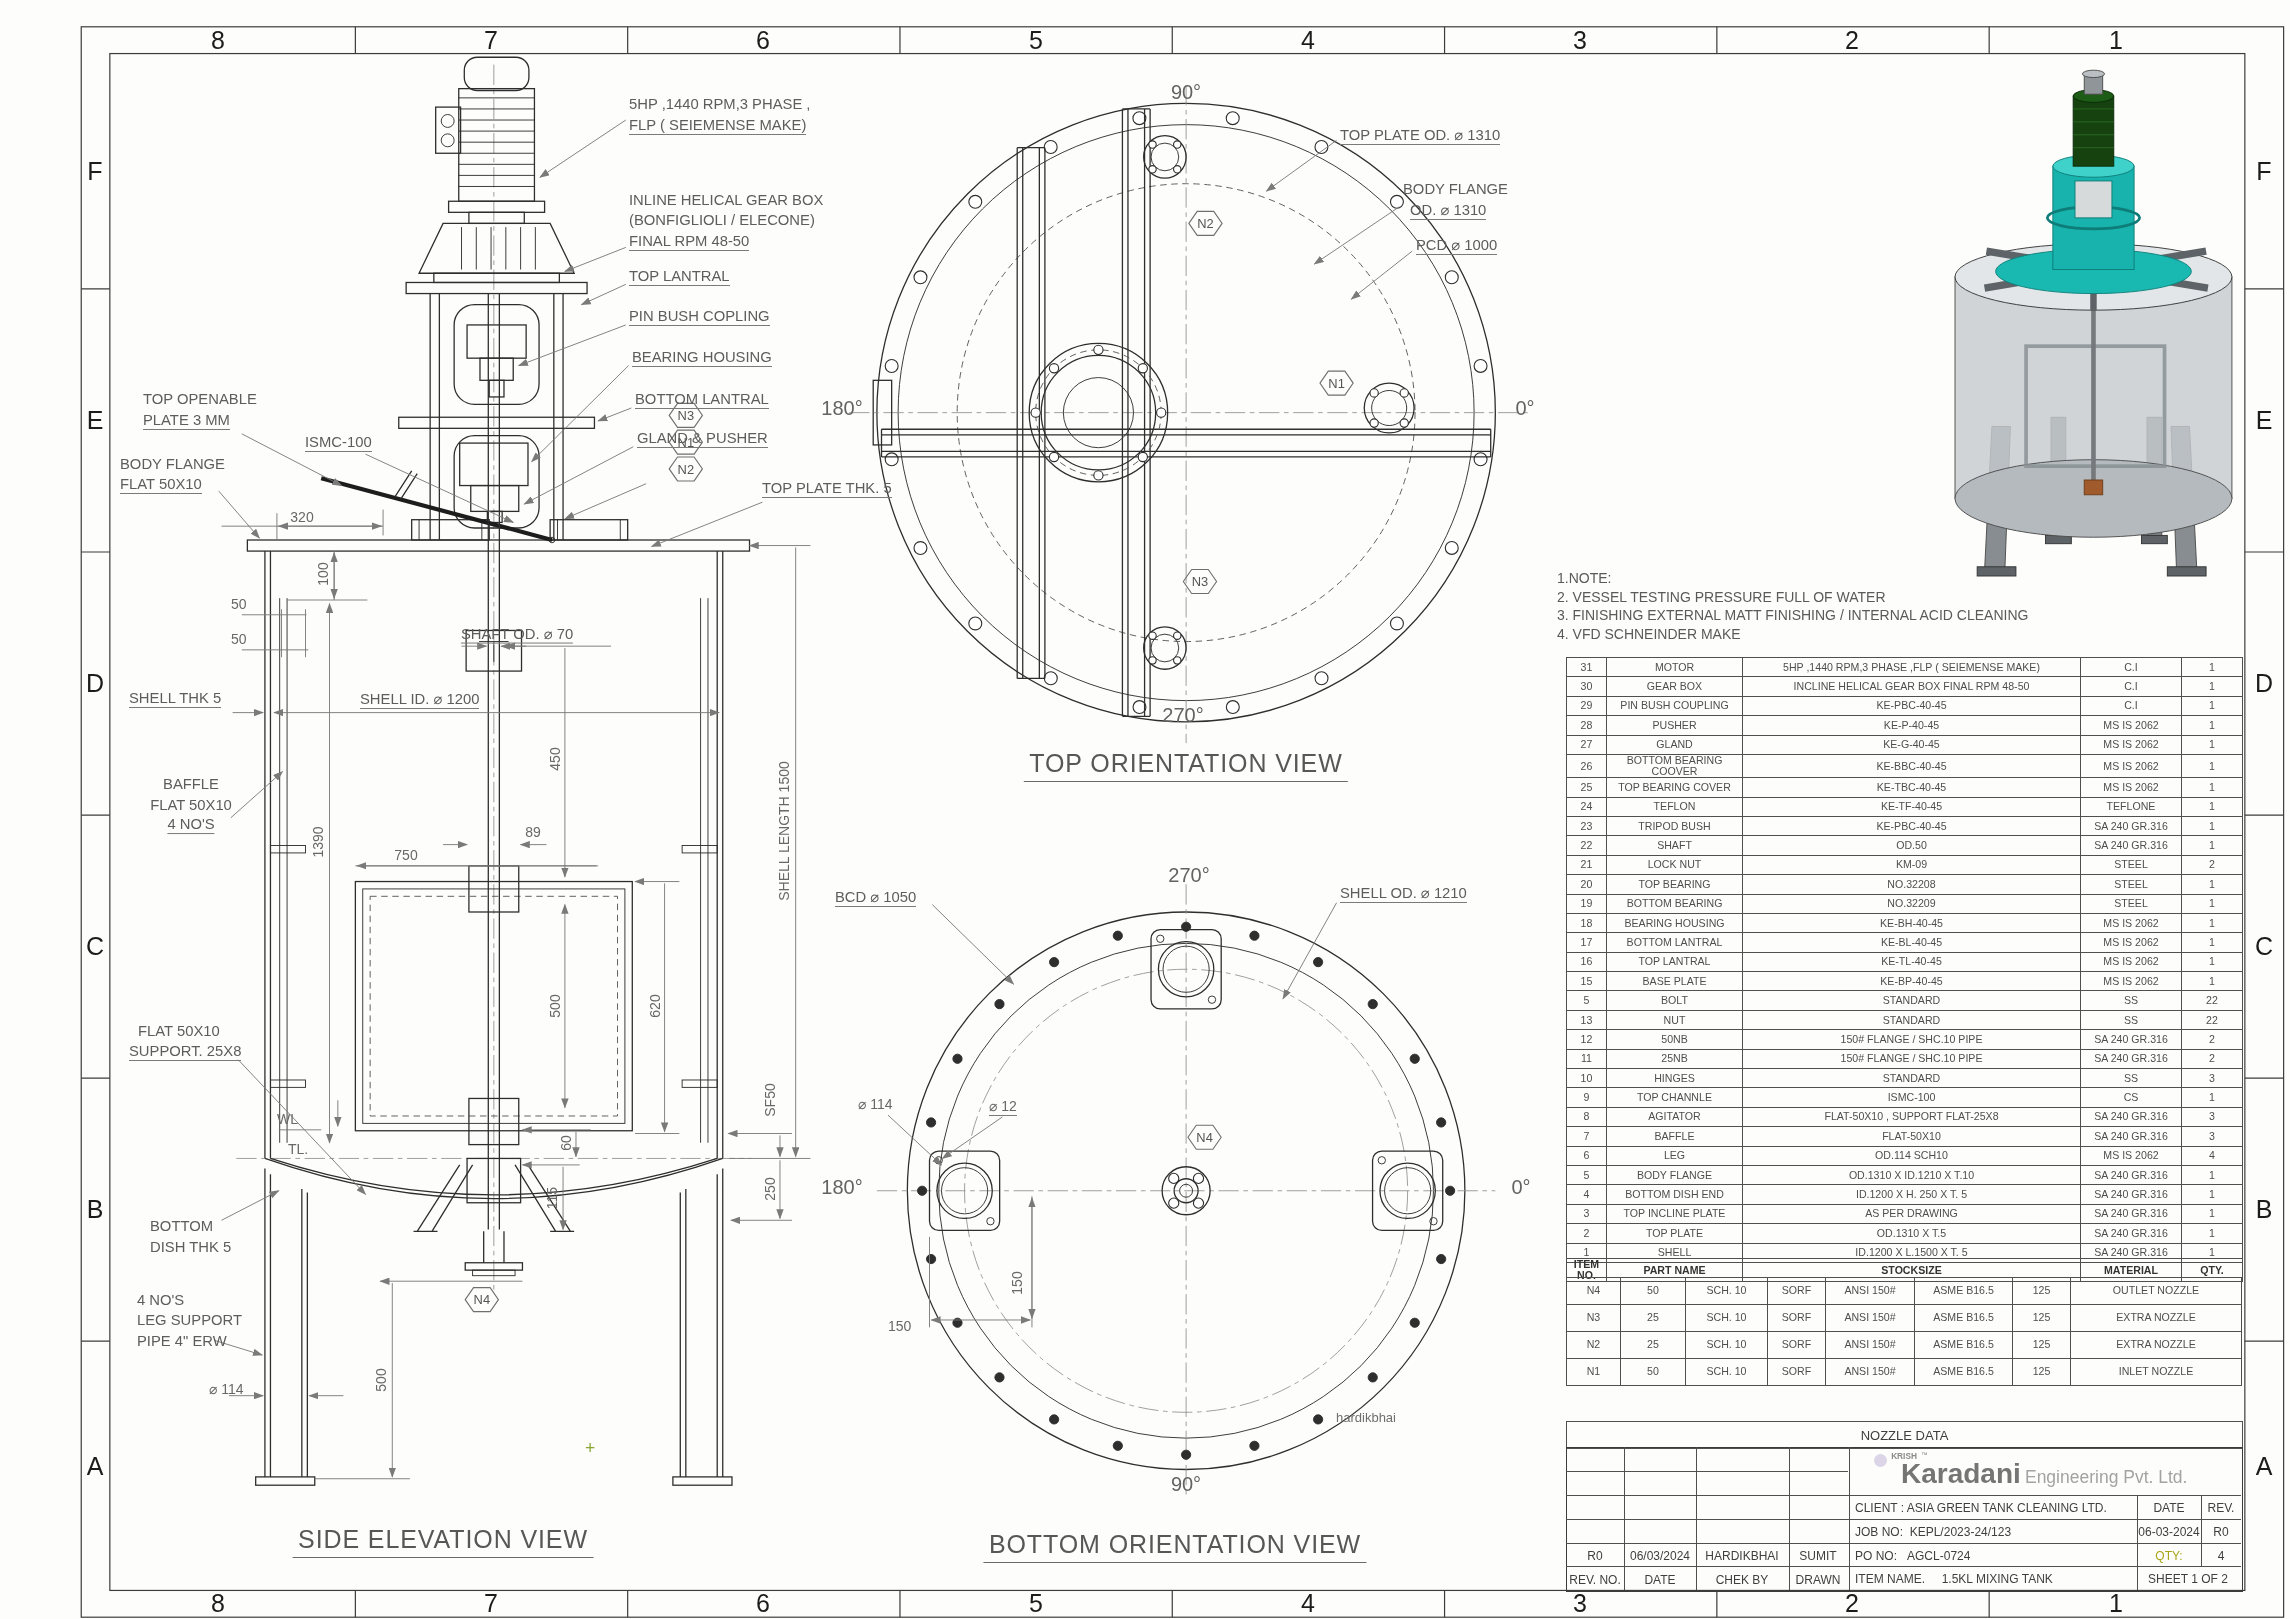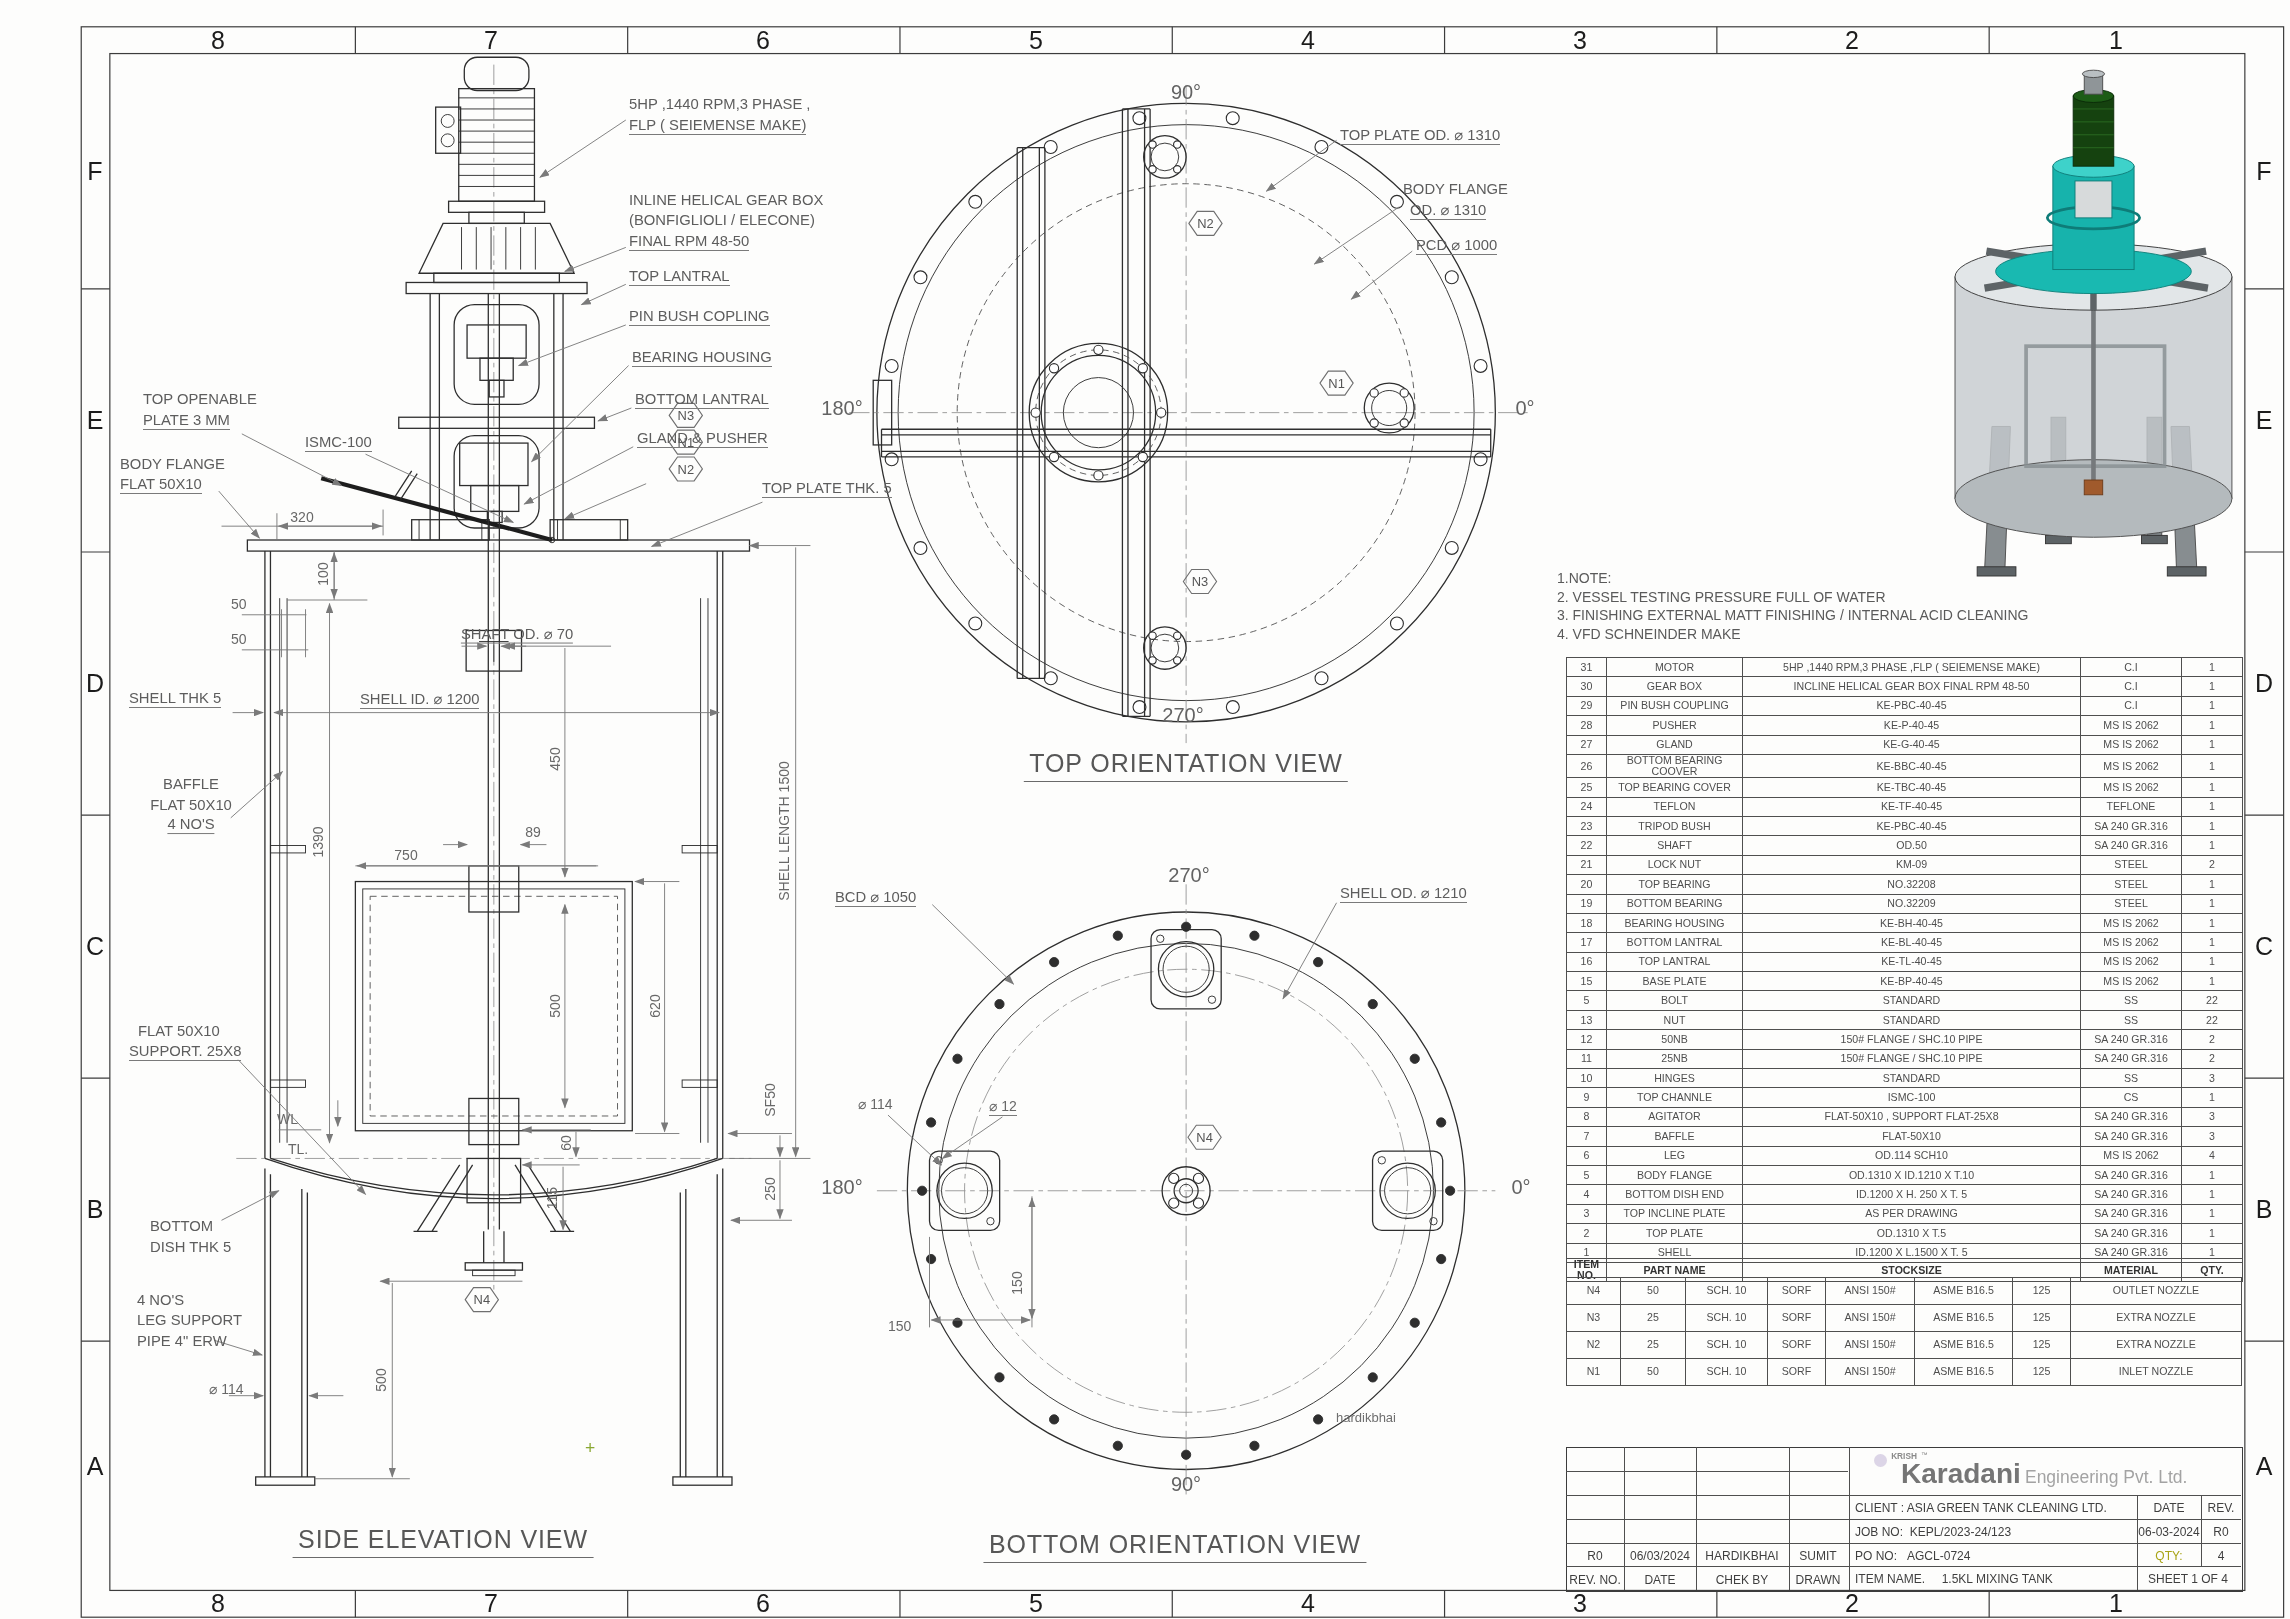--- a/index.html
+++ b/index.html
@@ -803,20 +803,22 @@
           <td>50</td>
           <td>SCH. 10</td>
           <td>SORF</td>
           <td>ANSI 150#</td>
           <td>ASME B16.5</td>
           <td>125</td>
           <td>INLET NOZZLE</td>
         </tr>
       </tbody>
 </table>
+<div class="tb-t" style="left:1566px;top:1421px;width:675px;height:26px;border:0.9px solid #4f4f4f;
+     display:flex;align-items:center;justify-content:center;font-size:13px">NOZZLE DATA</div>
 
 <div>
   <div style="position:absolute;left:1566px;top:1447px;width:675px;height:143px;border:1.3px solid #3c3c3c"></div>
 
   <div class="tbline" style="left:1624px;top:1447px;width:0.9px;height:143px"></div>
   <div class="tbline" style="left:1696px;top:1447px;width:0.9px;height:143px"></div>
   <div class="tbline" style="left:1789px;top:1447px;width:0.9px;height:143px"></div>
   <div class="tbline" style="left:1849px;top:1447px;width:0.9px;height:143px"></div>
   <div class="tbline" style="left:2137px;top:1495px;width:0.9px;height:95px"></div>
   <div class="tbline" style="left:2201px;top:1495px;width:0.9px;height:71px"></div>
@@ -843,21 +845,21 @@
 
   <div class="tb-t" style="left:1855px;top:1525px"><span>JOB NO:</span>&nbsp;&nbsp;<span>KEPL/2023-24/123</span></div>
   <div class="tb-t" style="left:2169px;top:1525px;transform:translateX(-50%)">06-03-2024</div>
   <div class="tb-t" style="left:2221px;top:1525px;transform:translateX(-50%)">R0</div>
 
   <div class="tb-t" style="left:1855px;top:1549px"><span>PO NO:</span>&nbsp;&nbsp;&nbsp;<span>AGCL-0724</span></div>
   <div class="tb-t qty-accent" style="left:2169px;top:1549px;transform:translateX(-50%)">QTY:</div>
   <div class="tb-t" style="left:2221px;top:1549px;transform:translateX(-50%)">4</div>
 
   <div class="tb-t" style="left:1855px;top:1572px"><span>ITEM NAME.</span>&nbsp;&nbsp;&nbsp;&nbsp;&nbsp;<span>1.5KL MIXING TANK</span></div>
-  <div class="tb-t" style="left:2188px;top:1572px;transform:translateX(-50%)">SHEET 1 OF 4</div>
+  <div class="tb-t" style="left:2188px;top:1572px;transform:translateX(-50%)">SHEET 1 OF 2</div>
 
   <div class="tb-t" style="left:1595px;top:1549px;transform:translateX(-50%)">R0</div>
   <div class="tb-t" style="left:1660px;top:1549px;transform:translateX(-50%)">06/03/2024</div>
   <div class="tb-t" style="left:1742px;top:1549px;transform:translateX(-50%)">HARDIKBHAI</div>
   <div class="tb-t" style="left:1818px;top:1549px;transform:translateX(-50%)">SUMIT</div>
   <div class="tb-t" style="left:1595px;top:1573px;transform:translateX(-50%)">REV. NO.</div>
   <div class="tb-t" style="left:1660px;top:1573px;transform:translateX(-50%)">DATE</div>
   <div class="tb-t" style="left:1742px;top:1573px;transform:translateX(-50%)">CHEK BY</div>
   <div class="tb-t" style="left:1818px;top:1573px;transform:translateX(-50%)">DRAWN</div>
 </div>

